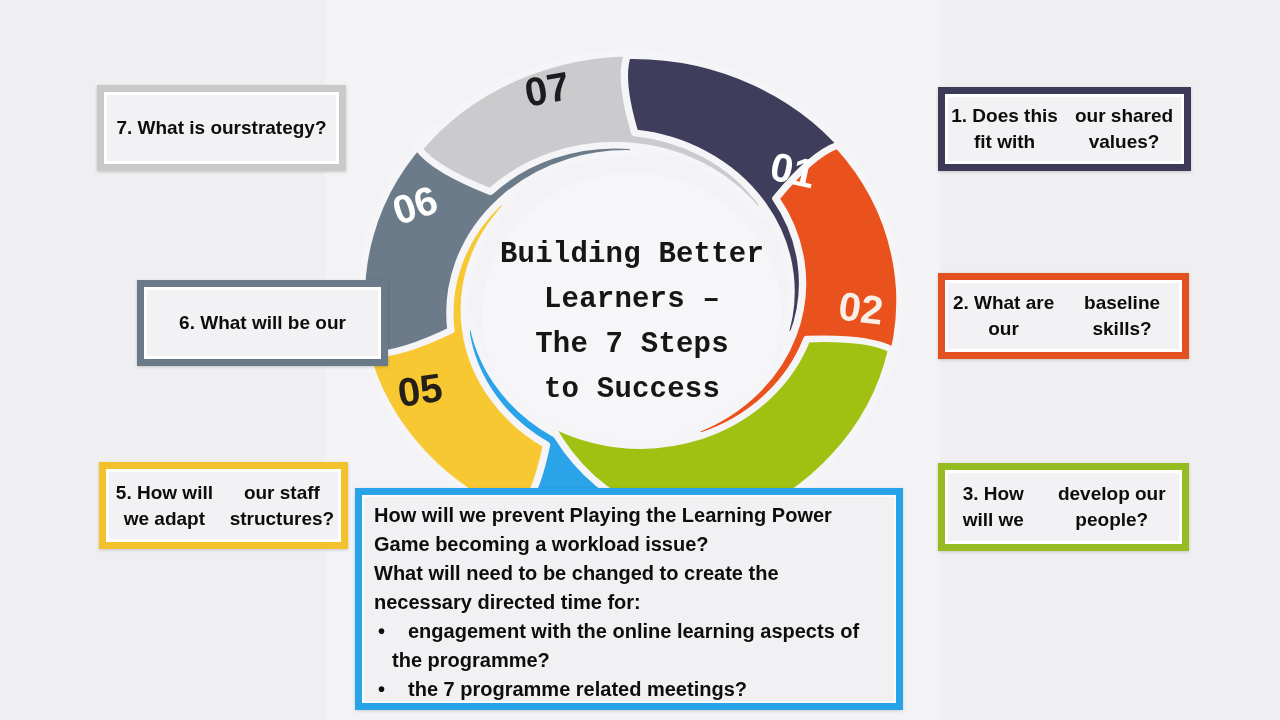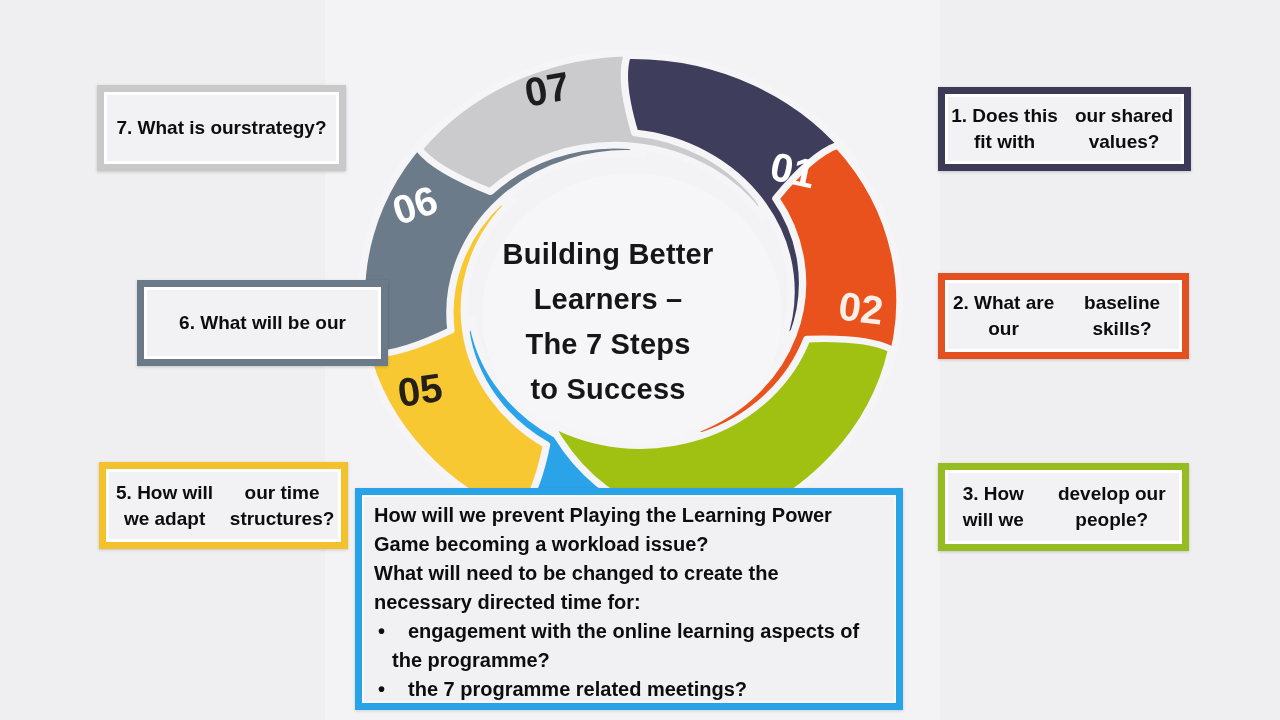--- a/index.html
+++ b/index.html
@@ -1,21 +1,21 @@
 <!DOCTYPE html>
 <html><head>
 <meta charset="utf-8">
 <style>
   html,body{margin:0;padding:0;}
   body{font-family:"Liberation Sans","DejaVu Sans",sans-serif;}
   .slide{position:relative;width:1280px;height:720px;overflow:hidden;background:#efeef0;}
   .panel{position:absolute;left:325px;top:0;width:615px;height:720px;}
   .swirl-svg{position:absolute;left:330px;top:18px;}
-  .diagram-title{position:absolute;left:448px;top:232px;width:320px;text-align:center;
-    font-size:29px;line-height:45px;font-weight:bold;color:#161616;letter-spacing:.2px;}
+  .diagram-title{position:absolute;left:472px;top:232px;width:320px;text-align:center;
+    font-size:29px;line-height:45px;font-weight:bold;color:#161616;letter-spacing:.2px;font-family:Liberation Mono, monospace;}
   .callout{position:absolute;border:7px solid #888;background:#f2f1f3;
     box-shadow:inset 0 0 0 3px #ffffff,0 1px 3px rgba(0,0,0,.18);
     display:flex;flex-direction:row;justify-content:center;align-items:center;
     font-size:19px;line-height:26px;font-weight:bold;color:#0d0d0d;text-align:center;}
   .co-s7{left:97px;top:85px;width:235px;height:72px;}
   .co-s6{left:97px;top:280px;width:237px;height:72px;}
   .co-s5{left:99px;top:462px;width:235px;height:73px;}
   .co-s1{left:938px;top:87px;width:239px;height:70px;}
   .co-s2{left:938px;top:273px;width:237px;height:72px;}
   .co-s3{left:938px;top:463px;width:237px;height:74px;}
@@ -68,21 +68,21 @@
 
   <div class="callout co-s7" style="border-color: rgb(201, 201, 201);">
     <span>7. What is our</span>
     <span>strategy?</span>
   </div>
   <div class="callout co-s6" style="border-color: rgb(107, 122, 136); margin-left: 40px;">
     <span>6. What will be our</span>
   </div>
   <div class="callout co-s5" style="border-color: rgb(242, 193, 44);">
     <span>5. How will we adapt</span>
-    <span>our time structures?</span>
+    <span>our staff structures?</span>
   </div>
   <div class="callout co-s1" style="border-color: rgb(60, 59, 87);">
     <span>1. Does this fit with</span>
     <span>our shared values?</span>
   </div>
   <div class="callout co-s2" style="border-color: rgb(226, 81, 31);">
     <span>2. What are our</span>
     <span>baseline skills?</span>
   </div>
   <div class="callout co-s3" style="border-color: rgb(149, 188, 32);">

